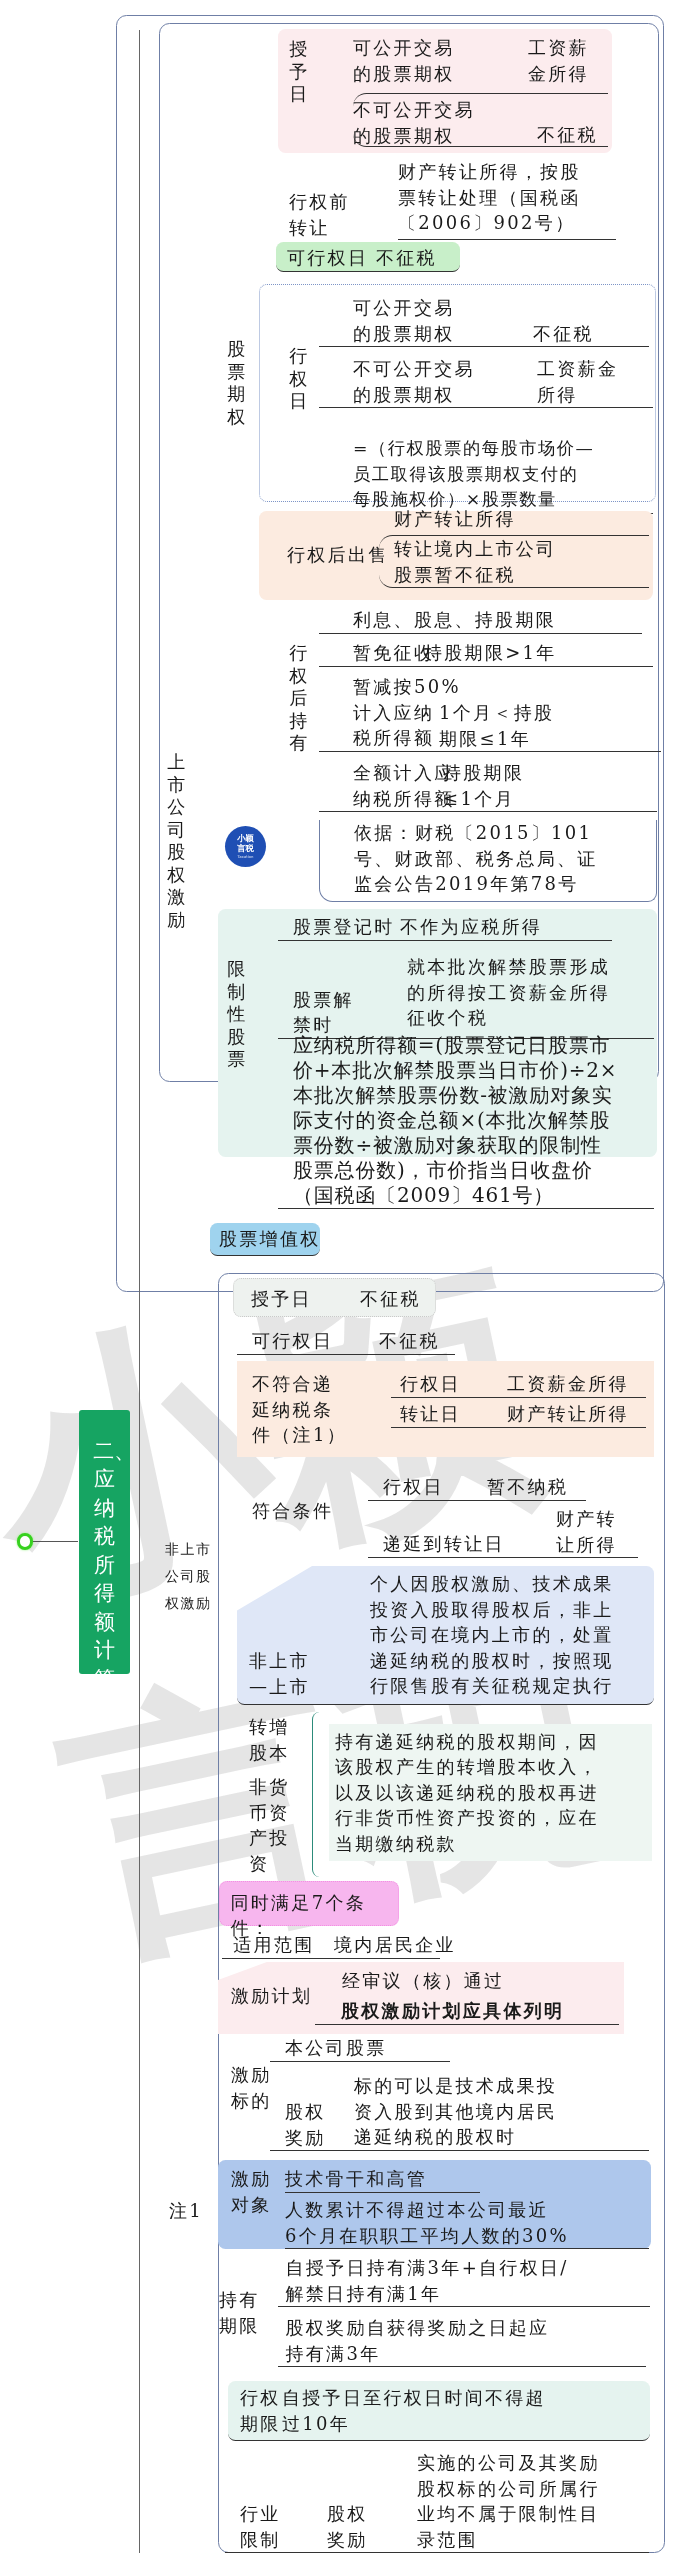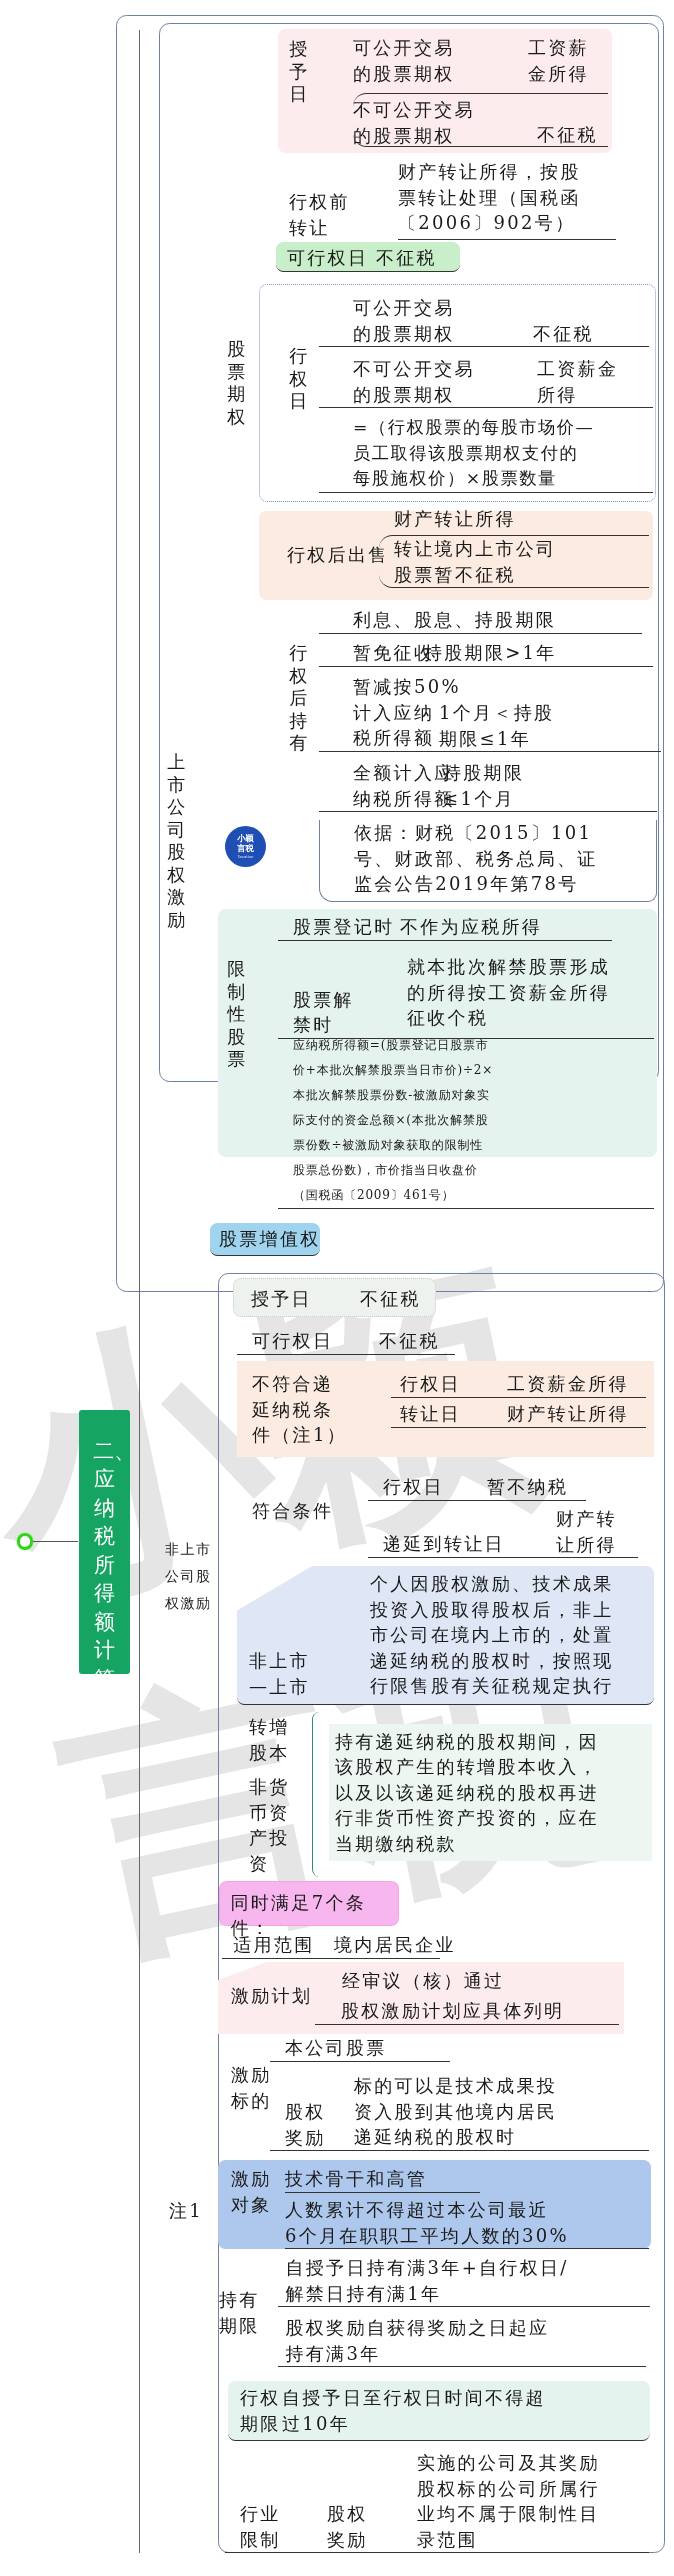--- a/index.html
+++ b/index.html
@@ -83,21 +83,21 @@
 
 <div class="abs wavy" style="left:259px;top:284px;width:397px;height:218px;"></div>
 <div class="abs vtxt2" style="left:287px;top:345px;height:83px;">行权日</div>
 <div class="abs txt uline" style="left:319px;top:295px;width:330px;padding-left:34px;">可公开交易
 的股票期权</div>
 <div class="abs txt" style="left:533px;top:321px;">不征税</div>
 <div class="abs txt uline" style="left:319px;top:356px;width:334px;padding-left:34px;">不可公开交易
 的股票期权</div>
 <div class="abs txt" style="left:537px;top:356px;">工资薪金
 所得</div>
-<div class="abs txt uline" style="left:319px;top:415px;width:334px;padding-left:34px;font-size:17.3px;letter-spacing:1.5px;">=（行权股票的每股市场价—
+<div class="abs txt uline" style="left:319px;top:436px;width:334px;padding-left:34px;font-size:17.3px;letter-spacing:1.5px;">=（行权股票的每股市场价—
 员工取得该股票期权支付的
 每股施权价）×股票数量</div>
 
 <div class="abs peach box" style="left:259px;top:511px;width:394px;height:89px;"></div>
 <div class="abs txt" style="left:287px;top:542px;">行权后出售</div>
 <div class="abs txt" style="left:394px;top:506px;">财产转让所得</div>
 <div class="abs txt uline" style="left:379px;top:535px;width:270px;padding-left:15px;border-top:1.1px solid #333;border-radius:13.5px 0 0 13.5px;">转让境内上市公司
 股票暂不征税</div>
 
 <div class="abs vtxt2" style="left:287px;top:642px;height:128px;">行权后持有</div>
@@ -125,21 +125,21 @@
 
 <div class="abs mint box" style="left:218px;top:909px;width:439px;height:248px;"></div>
 <div class="abs vtxt2" style="left:225px;top:958px;height:143px;">限制性股票</div>
 <div class="abs txt uline" style="left:278px;top:914px;width:334px;padding-left:15px;">股票登记时</div>
 <div class="abs txt" style="left:400px;top:914px;">不作为应税所得</div>
 <div class="abs txt uline" style="left:278px;top:961px;width:376px;padding-left:15px;padding-top:25.5px;">股票解
 禁时</div>
 <div class="abs txt" style="left:407px;top:954px;">就本批次解禁股票形成
 的所得按工资薪金所得
 征收个税</div>
-<div class="abs txt uline" style="left:278px;top:1033px;width:376px;padding-left:15px;font-size:12px;letter-spacing:0.8px;line-height:25px;">应纳税所得额=(股票登记日股票市
+<div class="abs txt uline" style="left:278px;top:1033px;width:376px;padding-left:15px;font-size:20px;letter-spacing:0.8px;line-height:25px;">应纳税所得额=(股票登记日股票市
 价+本批次解禁股票当日市价)÷2×
 本批次解禁股票份数-被激励对象实
 际支付的资金总额×(本批次解禁股
 票份数÷被激励对象获取的限制性
 股票总份数)，市价指当日收盘价
 （国税函〔2009〕461号）</div>
 
 <div class="abs blue box uline" style="left:210px;top:1223px;width:110px;height:33px;"></div>
 <div class="abs txt" style="left:219px;top:1226px;">股票增值权</div>
 
@@ -201,21 +201,21 @@
 
 <div class="abs txt" style="left:169px;top:2191px;margin-top:7px;">注1</div>
 <div class="abs mag wavy txt" style="left:219px;top:1881px;width:180px;height:45px;padding:7.5px 10.5px;border-color:#f38fe3;">同时满足7个条件：</div>
 
 <div class="abs txt uline" style="left:222px;top:1932px;width:218px;padding-left:11.3px;">适用范围</div>
 <div class="abs txt" style="left:334px;top:1932px;">境内居民企业</div>
 
 <div class="abs pink" style="left:218px;top:1962px;width:406px;height:72px;clip-path:polygon(12% 0,100% 0,100% 100%,0 100%,0 25%);"></div>
 <div class="abs txt" style="left:231px;top:1983px;">激励计划</div>
 <div class="abs txt" style="left:342px;top:1968px;">经审议（核）通过</div>
-<div class="abs txt uline" style="left:315px;top:1998px;width:304px;padding-left:26px;">股权激励计划应具体列明</div>
+<div class="abs txt uline" style="left:315px;top:1998px;width:304px;padding-left:26px;font-weight:bold;">股权激励计划应具体列明</div>
 
 <div class="abs txt" style="left:231px;top:2062px;">激励
 标的</div>
 <div class="abs txt uline" style="left:270px;top:2035px;width:180px;padding-left:15px;">本公司股票</div>
 <div class="abs txt" style="left:285px;top:2099px;">股权
 奖励</div>
 <div class="abs txt uline" style="left:270px;top:2073px;width:379px;padding-left:84px;">标的可以是技术成果投
 资入股到其他境内居民
 递延纳税的股权时</div>
 

